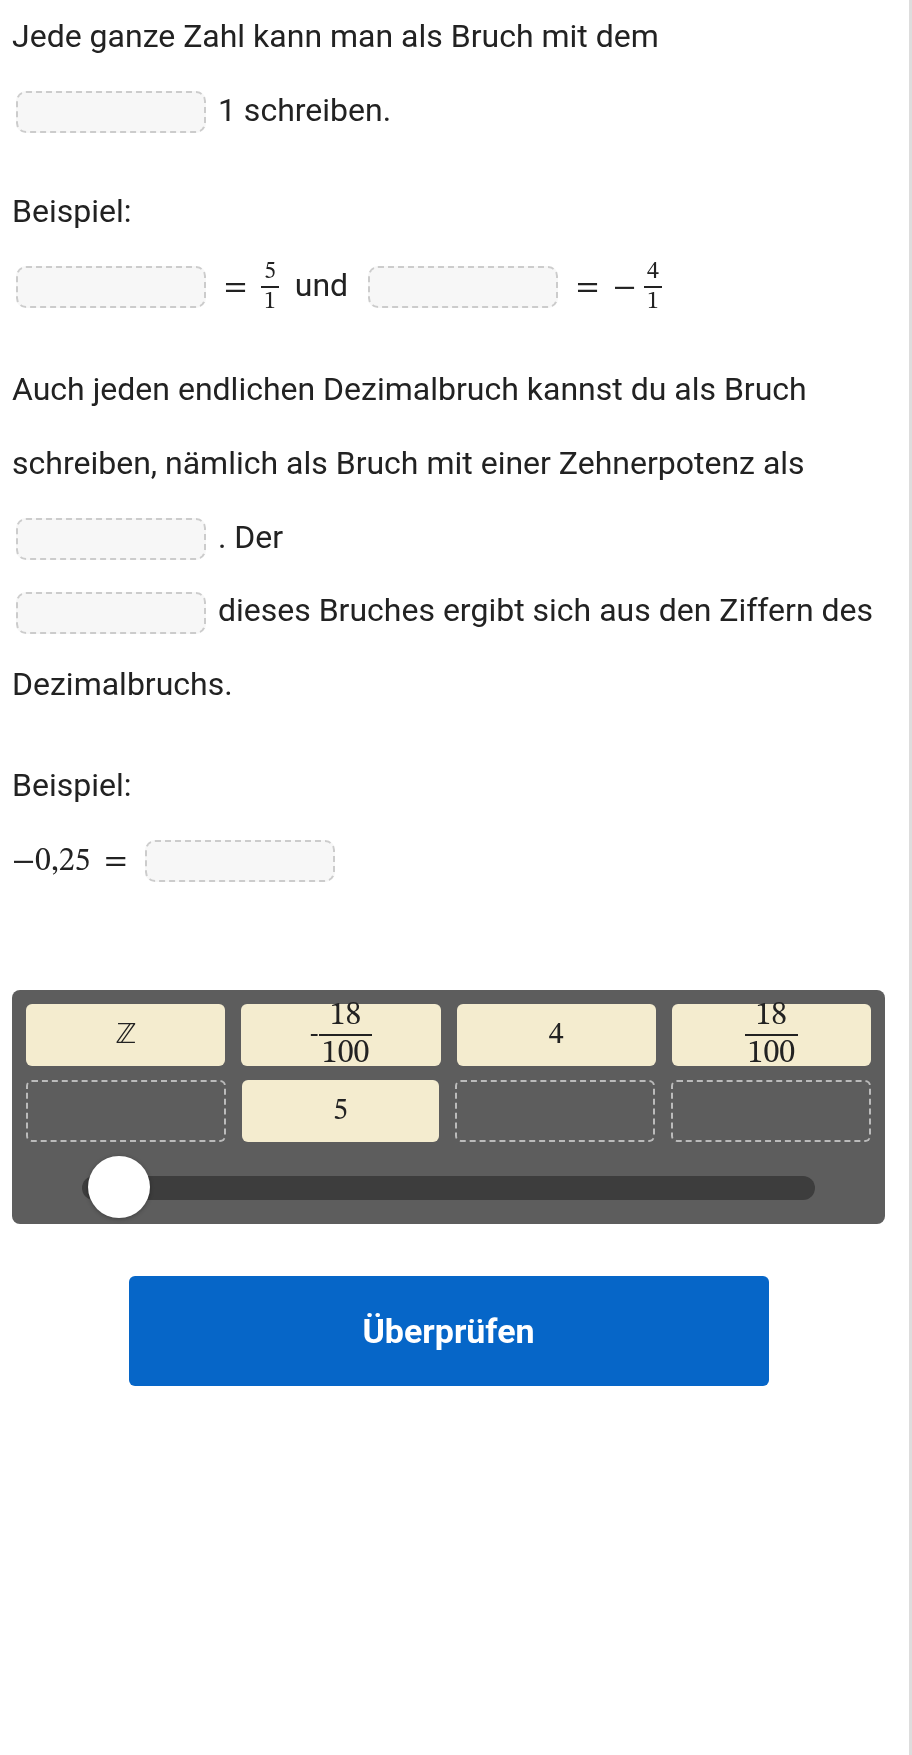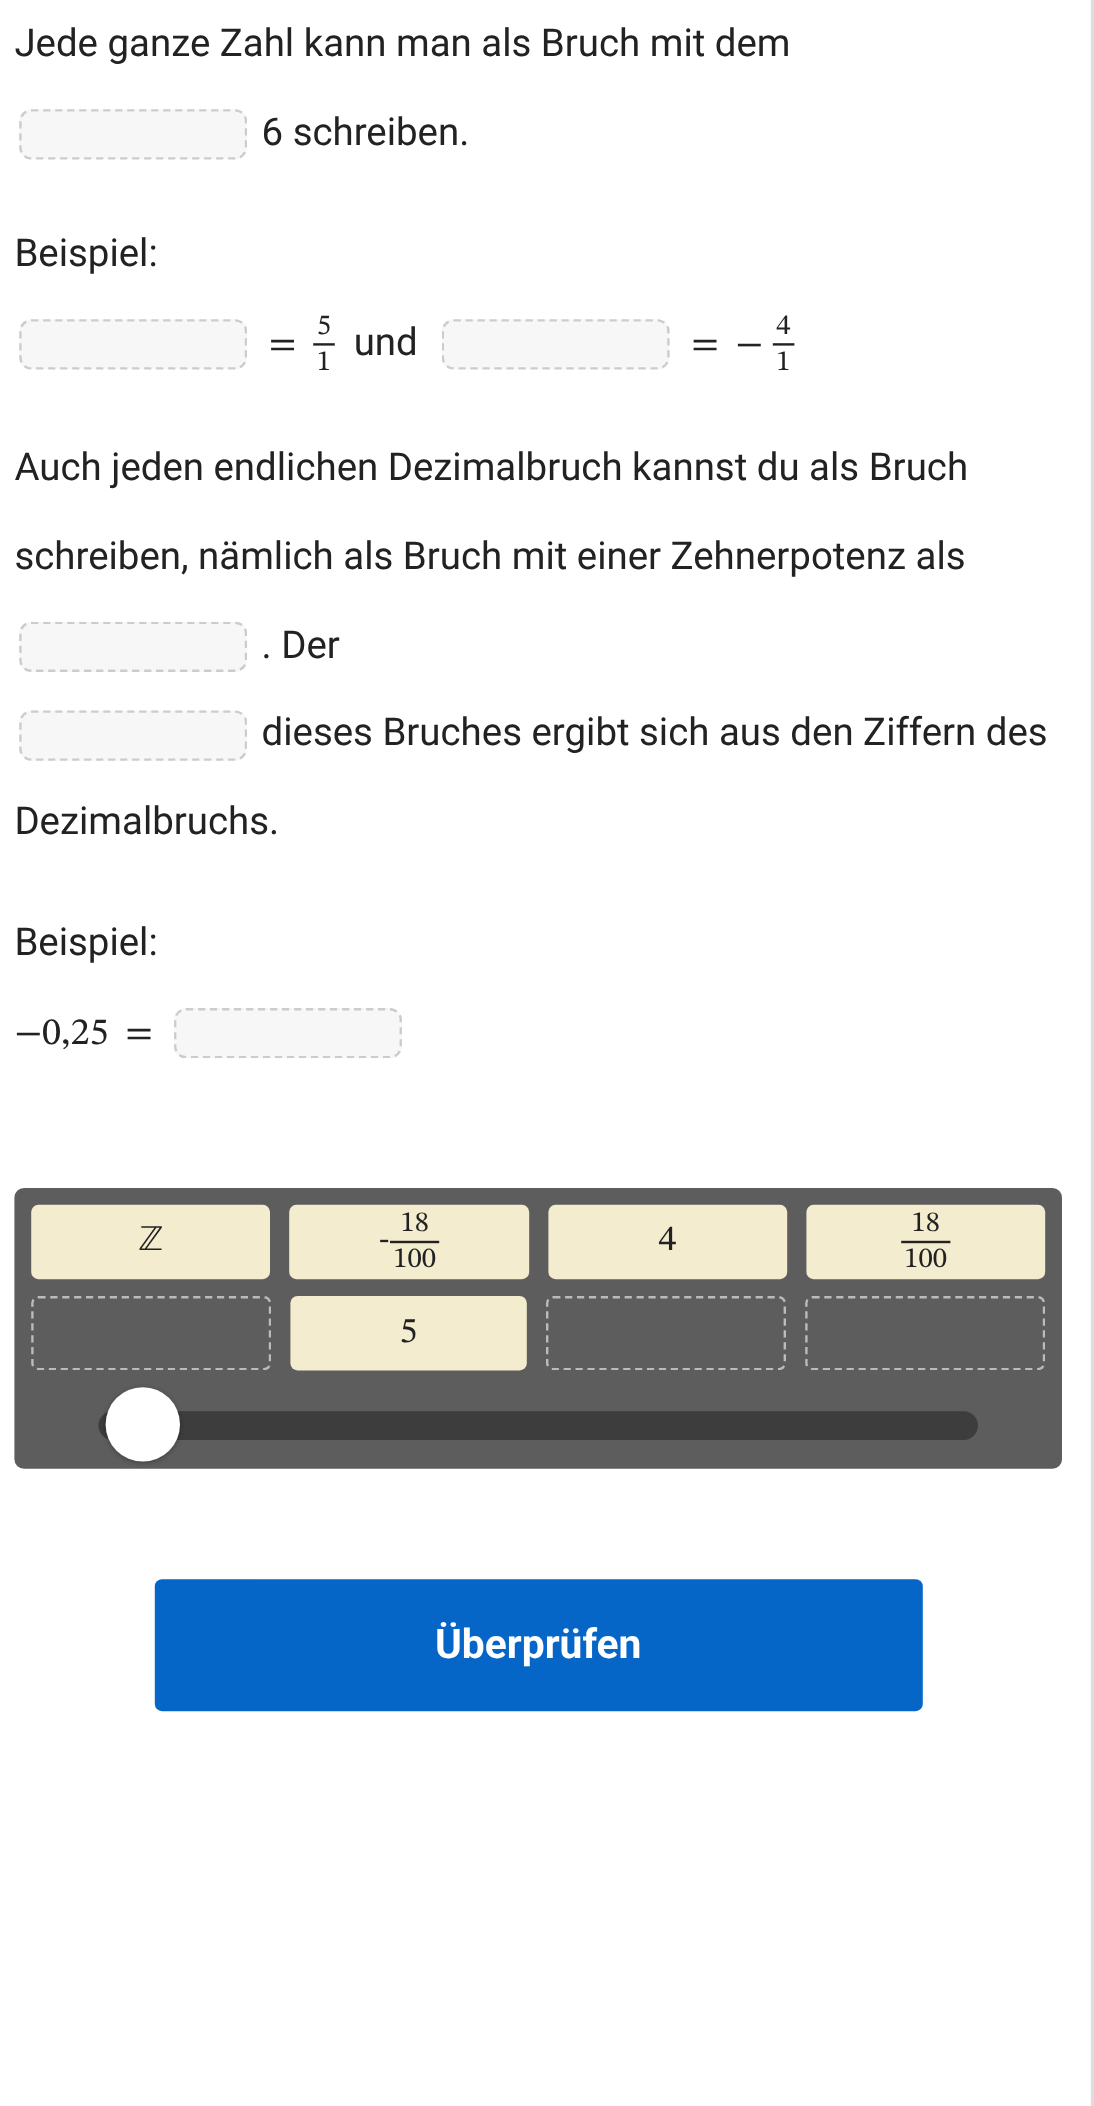--- a/index.html
+++ b/index.html
@@ -74,21 +74,21 @@
   .tile {
     background: #f4eccf;
     color: #222;
     font-family: "STIX Two Math","Cambria Math",Georgia,serif;
     cursor: grab;
   }
   .tile-slot {
     background: transparent;
     border: 2px dashed #bbb;
   }
-  .tile .frac .num, .tile .frac .den { font-size: 24px; border-color:#222; }
+  .tile .frac .num, .tile .frac .den { font-size: 32px; border-color:#222; }
   .slider-area {
     padding: 20px 70px 0 70px;
     position: relative;
   }
   .slider-track {
     height: 24px;
     background: #3d3d3d;
     border-radius: 12px;
     position: relative;
   }
@@ -97,21 +97,21 @@
     height: 62px;
     background: #fff;
     border-radius: 50%;
     position: absolute;
     top: -20px;
     left: 6px;
     box-shadow: 0 1px 4px rgba(0,0,0,0.3);
     cursor: grab;
   }
   .check-btn {
-    margin: 92px auto 0;
+    margin: 52px auto 0;
     width: 640px;
     background: #0666c8;
     color: #fff;
     font-weight: 700;
     font-size: 34px;
     text-align: center;
     padding: 28px 0;
     border-radius: 6px;
     cursor: pointer;
   }
@@ -119,21 +119,21 @@
 </style>
 </head>
 <body>
 
 <div class="page">
   <div class="content">
 
     <div class="para">
       <span>Jede ganze Zahl kann man als Bruch mit dem</span><br>
       <span class="blank"></span>
-      <span>6 schreiben.</span>
+      <span>1 schreiben.</span>
     </div>
 
     <div class="para gap-top">
       <span>Beispiel:</span>
     </div>
 
     <div class="para">
       <span class="blank"></span>
       <span class="eq">=</span>
       <span class="frac frac-s">

